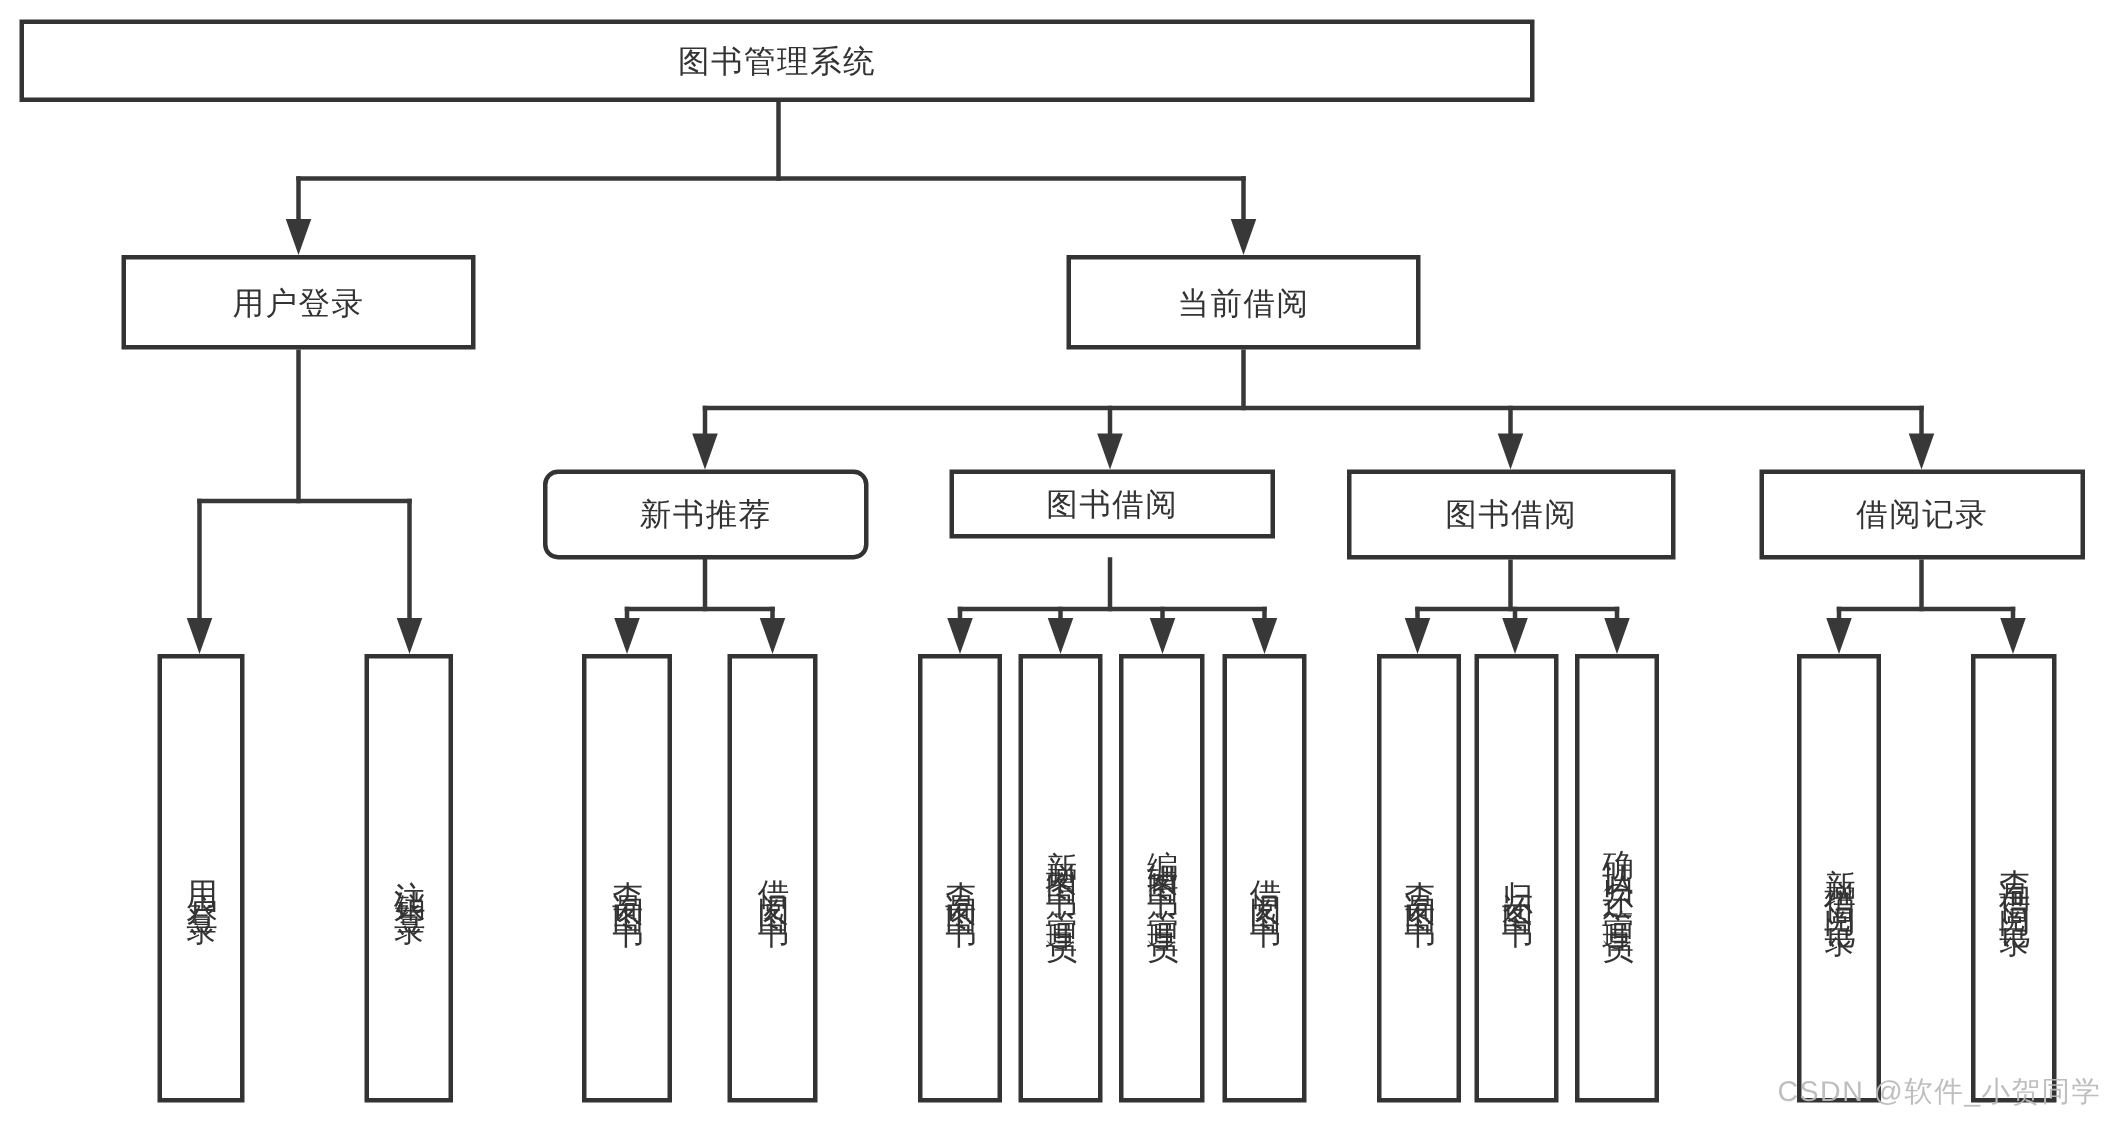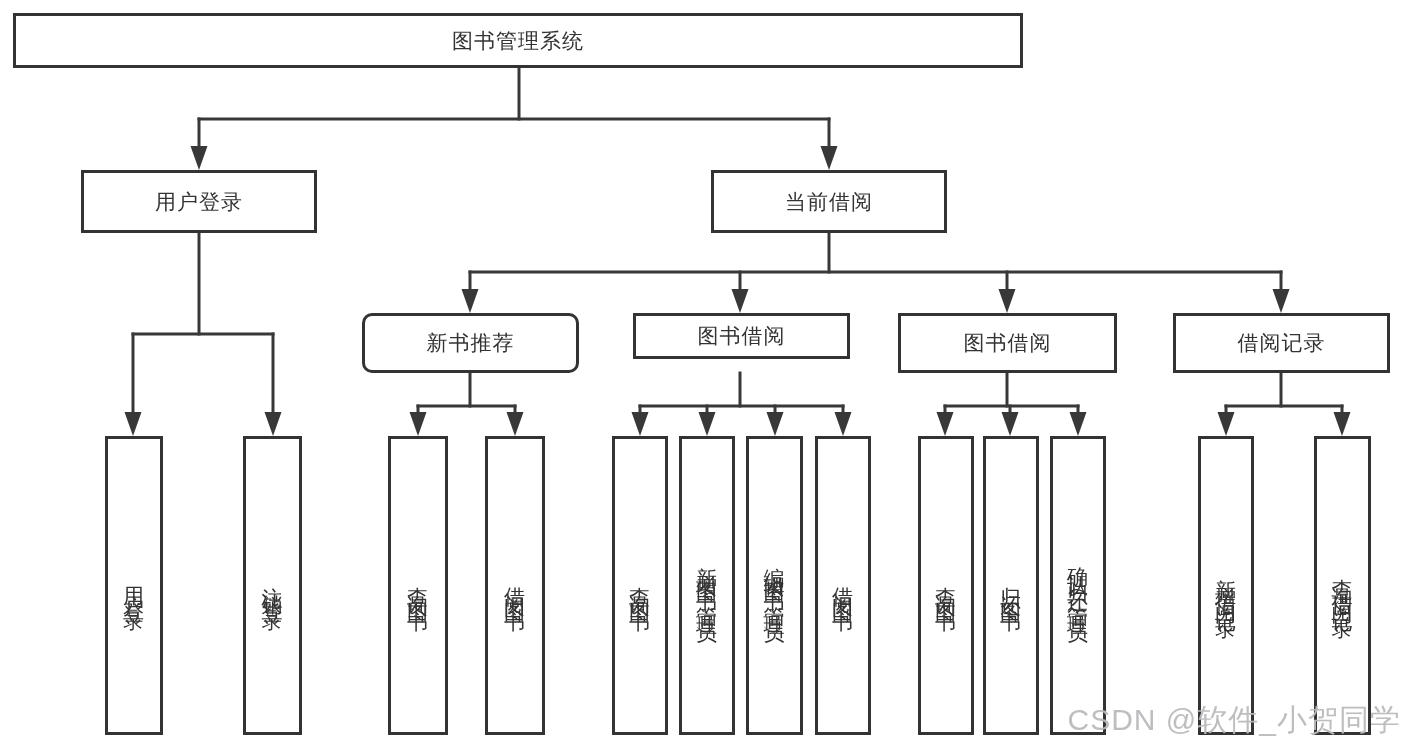--- a/index.html
+++ b/index.html
@@ -45,21 +45,21 @@
     text-orientation: mixed;
     font-size: 21px;
     letter-spacing: 8px;
     line-height: 1.2;
     color: #333333;
   }
   .watermark {
     position: absolute;
     right: 4px;
     bottom: 6px;
-    font-size: 30px;
+    font-size: 19px;
     letter-spacing: 1px;
     color: rgba(186, 186, 190, 0.95);
     z-index: 5;
     white-space: nowrap;
   }
 </style>
 </head>
 <body>
 
 <div class="canvas">

